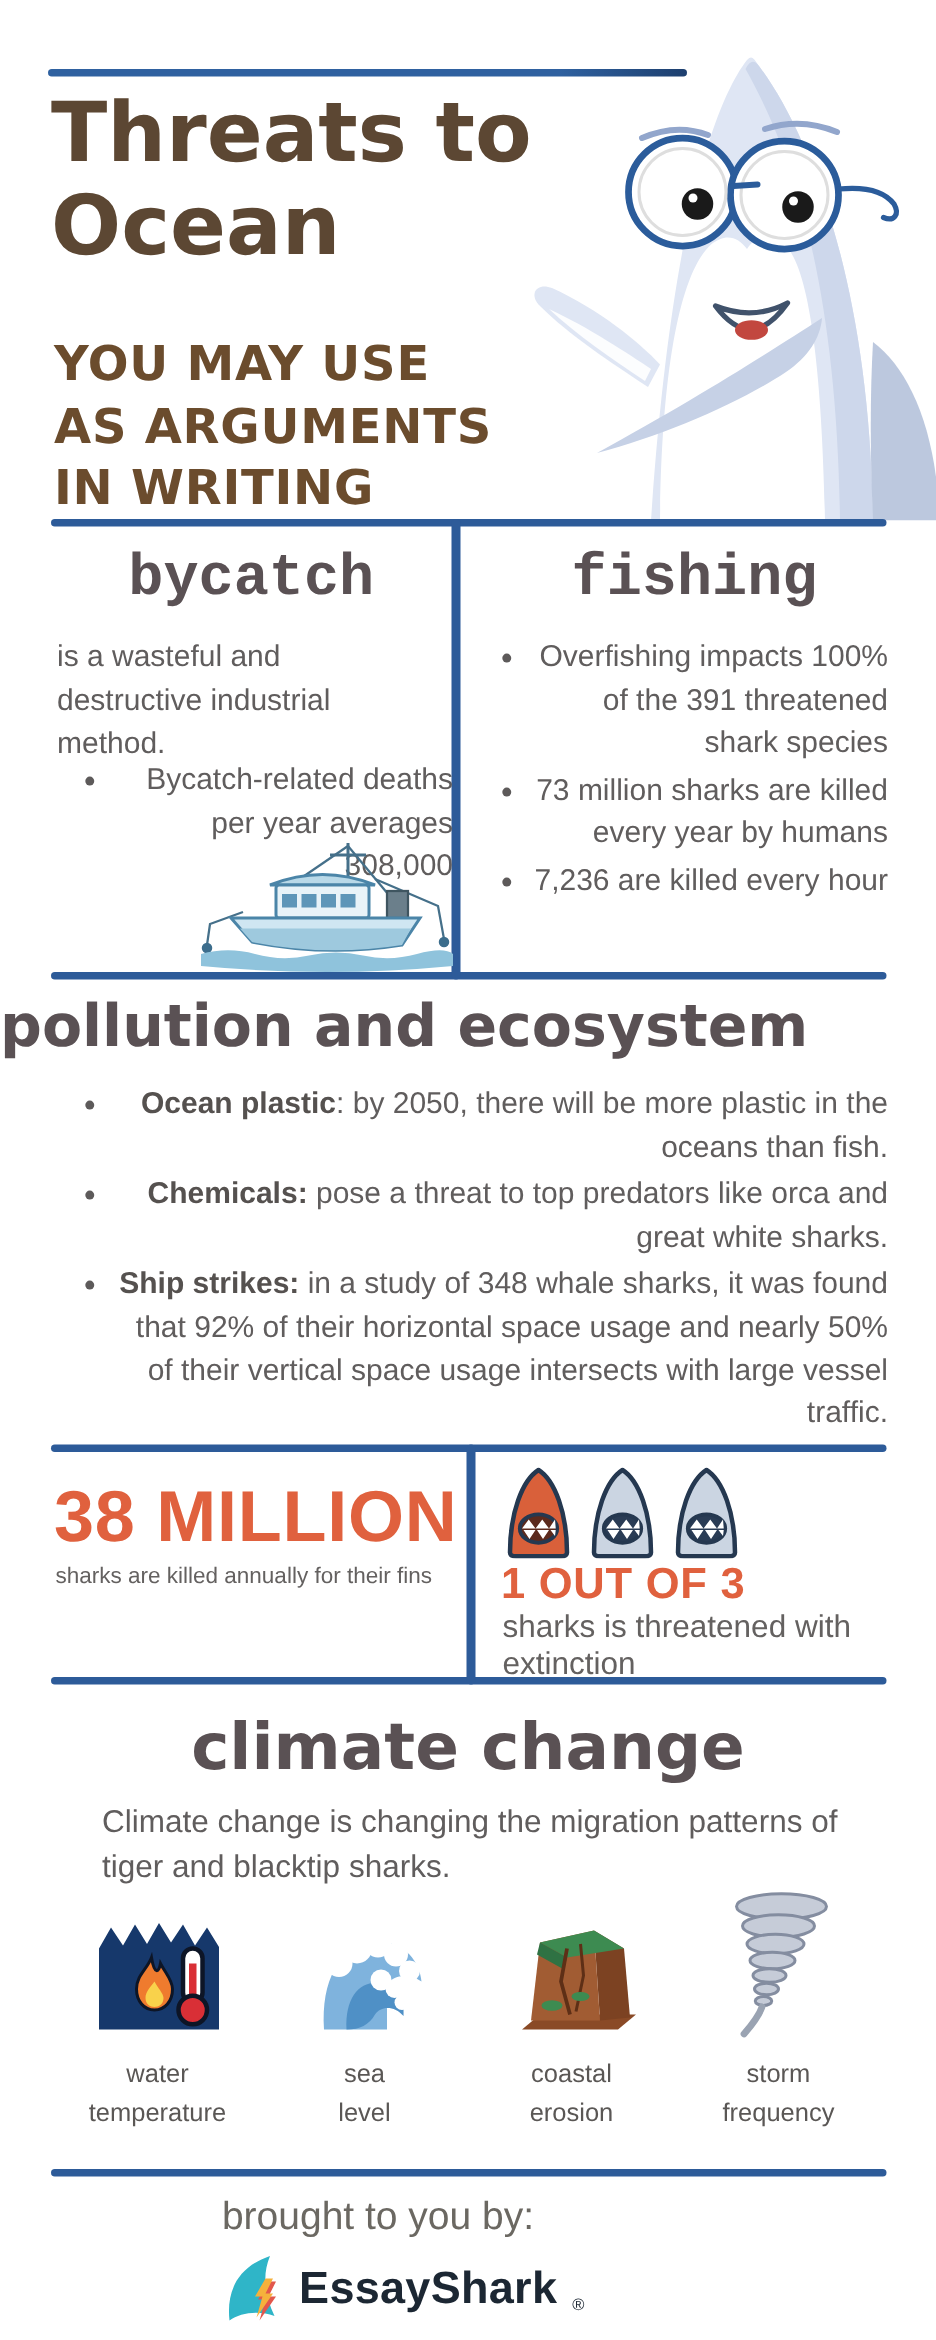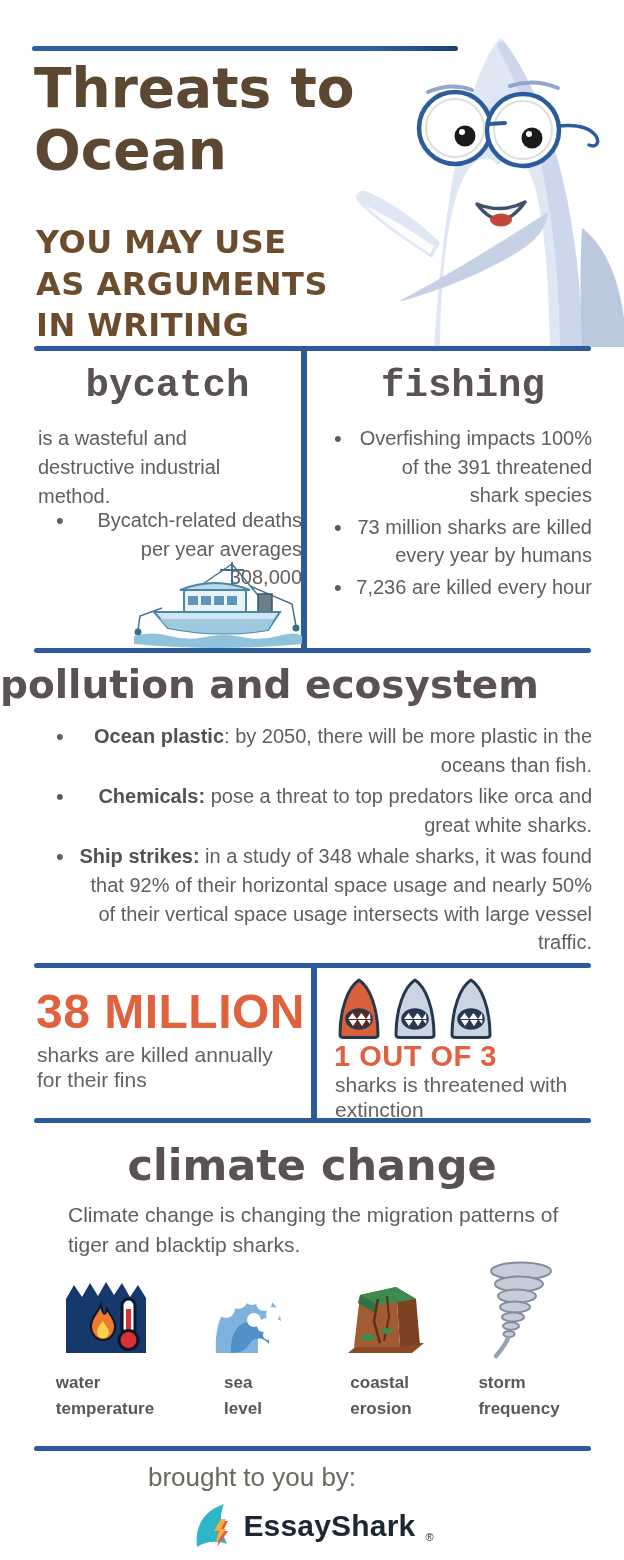--- a/index.html
+++ b/index.html
@@ -34,40 +34,40 @@
           font-weight:700;font-size:39px;color:#5a5154;text-align:left;}
   .poll-list{left:52px;top:722px;width:540px;font-size:20px;line-height:1.43;}
   .poll-list li{margin-bottom:4px;}
   .bold{font-weight:700;color:#55514f;}
   
   .stats-top{top:963px;left:34px;width:557px;height:5px;}
   .stats-bottom{top:1118px;left:34px;width:557px;height:5px;}
   .stats-div{top:963px;left:311px;width:6px;height:160px;}
   .big-orange{position:absolute;left:36px;top:984px;font-size:48px;font-weight:800;
               color:#e0613e;letter-spacing:0.5px;}
-  .fins-cap{position:absolute;left:37px;top:1042px;width:255px;font-size:21px;line-height:1.2;color:#646160;}
+  .fins-cap{position:absolute;left:37px;top:1042px;width:255px;font-size:15px;line-height:1.2;color:#646160;}
   .sharkheads{position:absolute;left:335px;top:977px;width:162px;height:62px;}
   .mid-orange{position:absolute;left:334px;top:1040px;font-size:29px;font-weight:800;
               color:#e0613e;letter-spacing:0.5px;}
   .ext-cap{position:absolute;left:335px;top:1072px;width:245px;font-size:21px;line-height:1.2;color:#646160;}
   
   .climate-h{position:absolute;left:0;width:624px;top:1140px;font-family:"DejaVu Sans",sans-serif;
              font-weight:700;font-size:43px;color:#5a5154;text-align:center;}
   .climate-intro{position:absolute;left:68px;top:1200px;width:525px;font-size:21px;line-height:1.45;}
   .climate-row{position:absolute;left:36px;top:1258px;width:552px;display:flex;}
   .climate-item{width:138px;display:flex;flex-direction:column;align-items:center;}
   .climate-icon{height:102px;display:flex;align-items:flex-end;justify-content:center;}
-  .climate-label{margin-top:10px;text-align:left;font-size:17px;font-weight:700;
+  .climate-label{margin-top:10px;text-align:center;font-size:17px;font-weight:400;
                  color:#5a5755;line-height:1.5;}
   
   .footer-rule{top:1446px;left:34px;width:557px;height:5px;}
   .credit{position:absolute;left:0;width:504px;top:1462px;text-align:center;
           font-size:26px;color:#6b6862;}
   .logo-row{position:absolute;left:0;width:539px;top:1502px;display:flex;
-            justify-content:center;align-items:center;gap:10px;padding-left:44px;}
+            justify-content:center;align-items:center;gap:10px;}
   .brand{font-size:30px;font-weight:600;color:#1c2733;letter-spacing:0.2px;}
   .reg{font-size:11px;color:#1c2733;align-self:flex-end;margin-bottom:6px;}
 </style>
 </head>
 <body>
 
 <div class="canvas">
 
   <div class="rule top-rule"></div>
   <div class="title">

